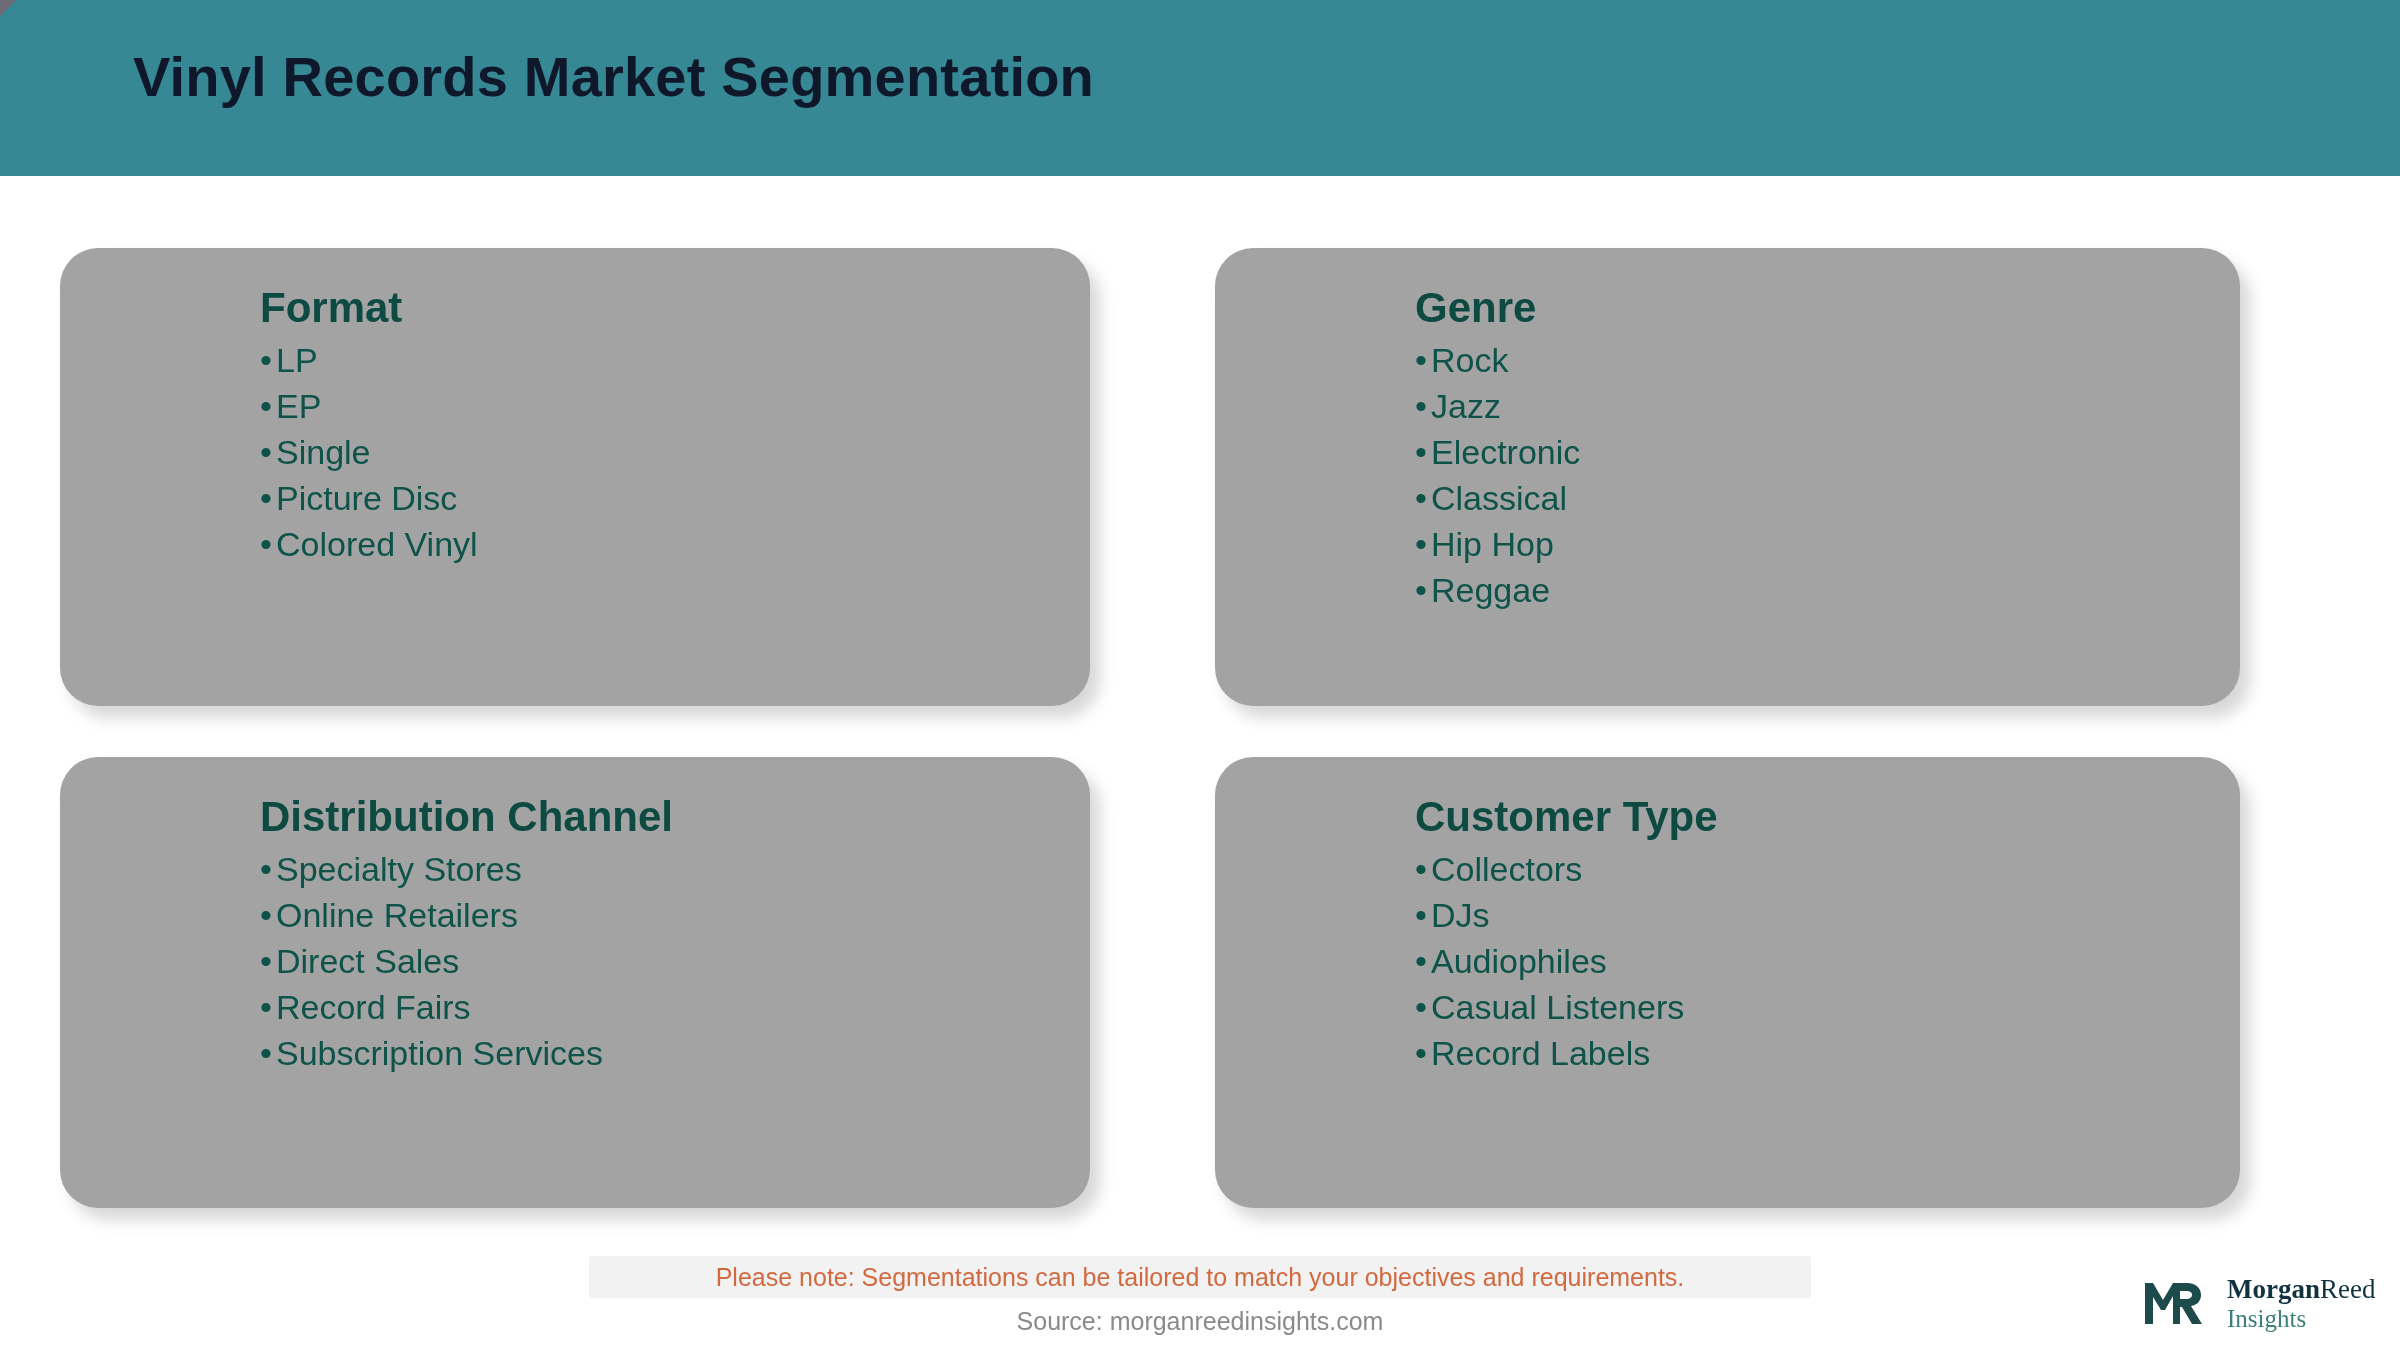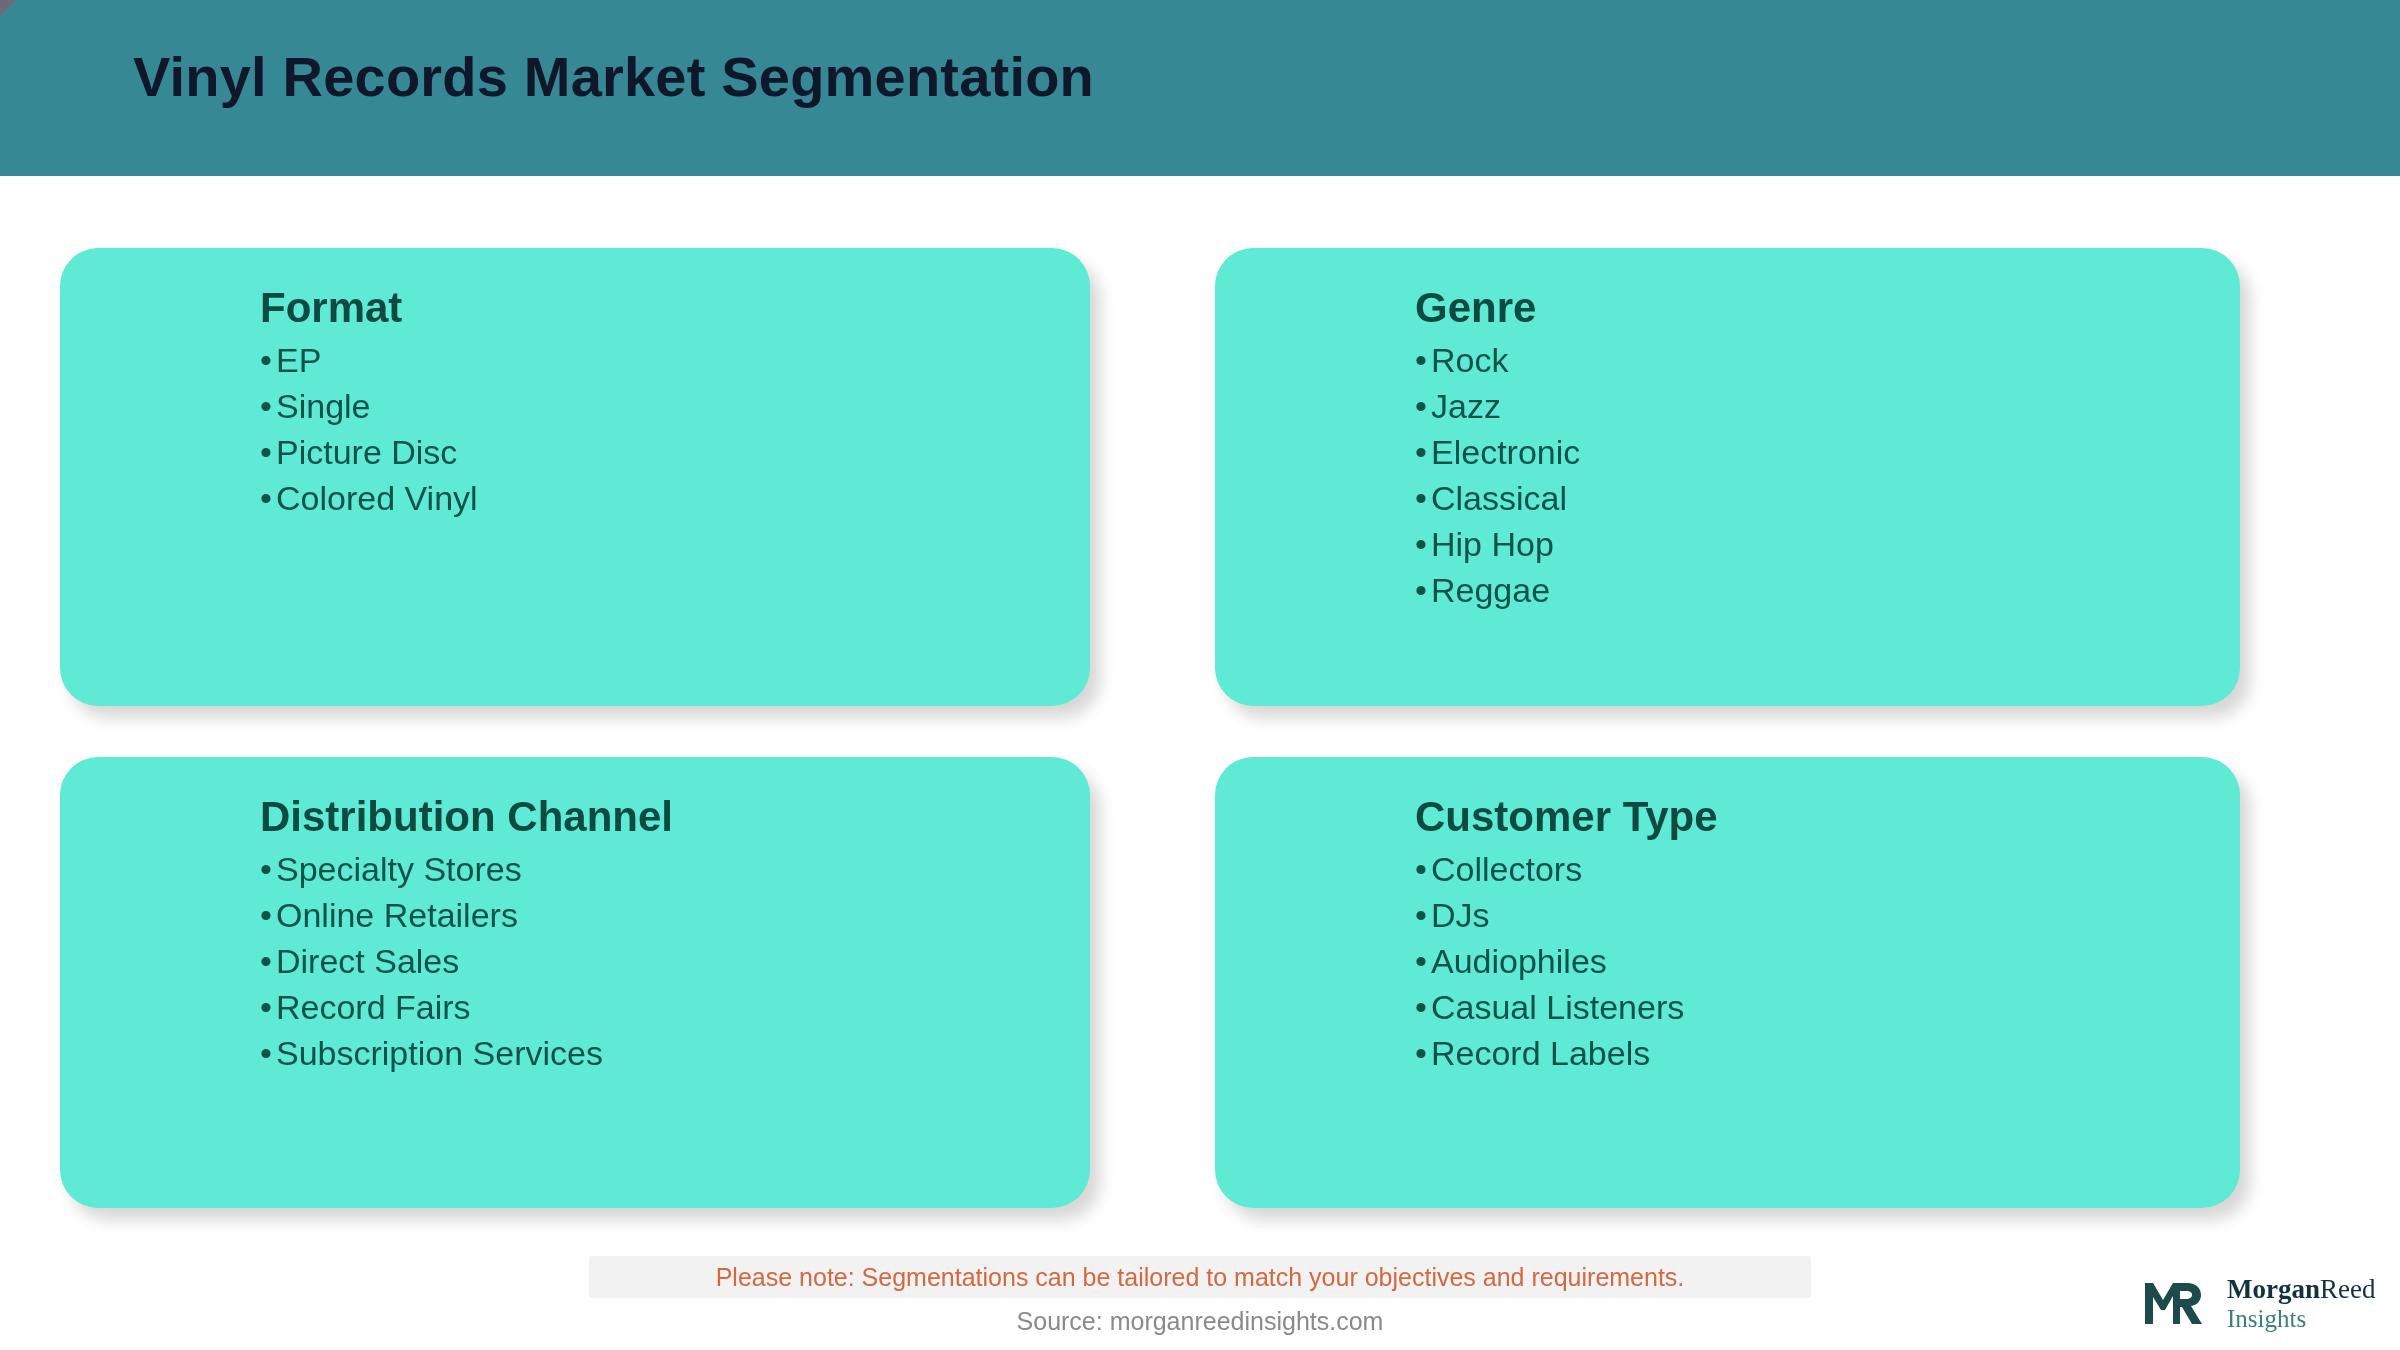--- a/index.html
+++ b/index.html
@@ -48,21 +48,21 @@
   
   .cards {
     position: absolute;
     left: 0;
     top: 176px;
     width: 2400px;
     height: 1060px;
   }
   .card {
     position: absolute;
-    background: #5eead4;
+    background: #a3a3a3;
     border-radius: 38px;
     box-shadow: 10px 12px 16px rgba(0, 0, 0, 0.16);
     box-sizing: border-box;
   }
   .card-0 { left: 60px;   top: 72px;  width: 1030px; height: 458px; }
   .card-1 { left: 1215px; top: 72px;  width: 1025px; height: 458px; }
   .card-2 { left: 60px;   top: 581px; width: 1030px; height: 451px; }
   .card-3 { left: 1215px; top: 581px; width: 1025px; height: 451px; }
 
   .card-inner {
@@ -178,20 +178,21 @@
   <div class="header-corner-notch"></div>
   <div class="header-title">Vinyl Records Market Segmentation</div>
 </div>
 
 <div class="cards">
 
   <div class="card card-0">
     <div class="card-inner">
       <div class="card-title">Format</div>
       <ul class="card-list">
+        <li><span class="bullet-dot">•</span><span>LP</span></li>
         <li><span class="bullet-dot">•</span><span>EP</span></li>
         <li><span class="bullet-dot">•</span><span>Single</span></li>
         <li><span class="bullet-dot">•</span><span>Picture Disc</span></li>
         <li><span class="bullet-dot">•</span><span>Colored Vinyl</span></li>
       </ul>
     </div>
   </div>
 
   <div class="card card-1">
     <div class="card-inner">

